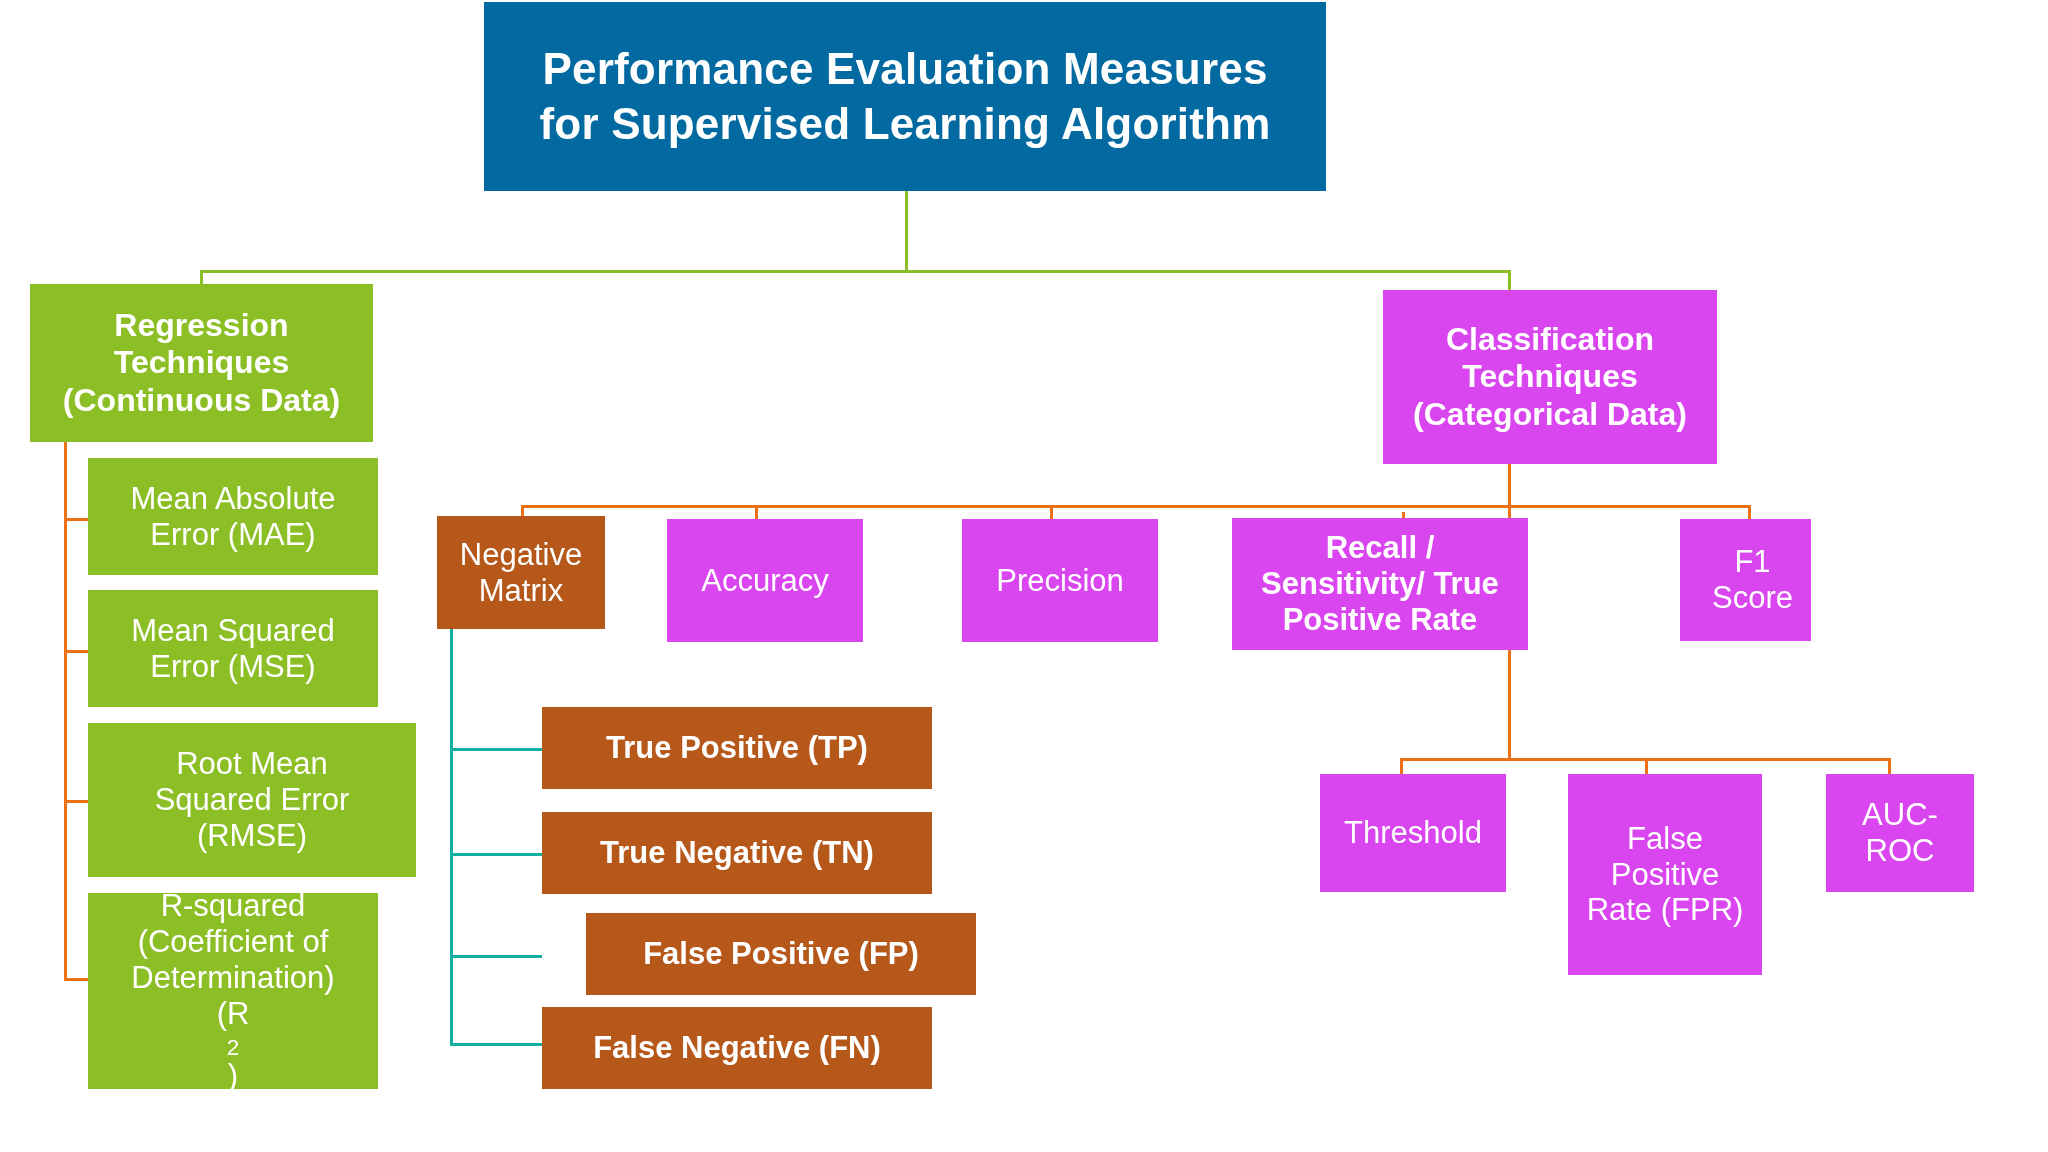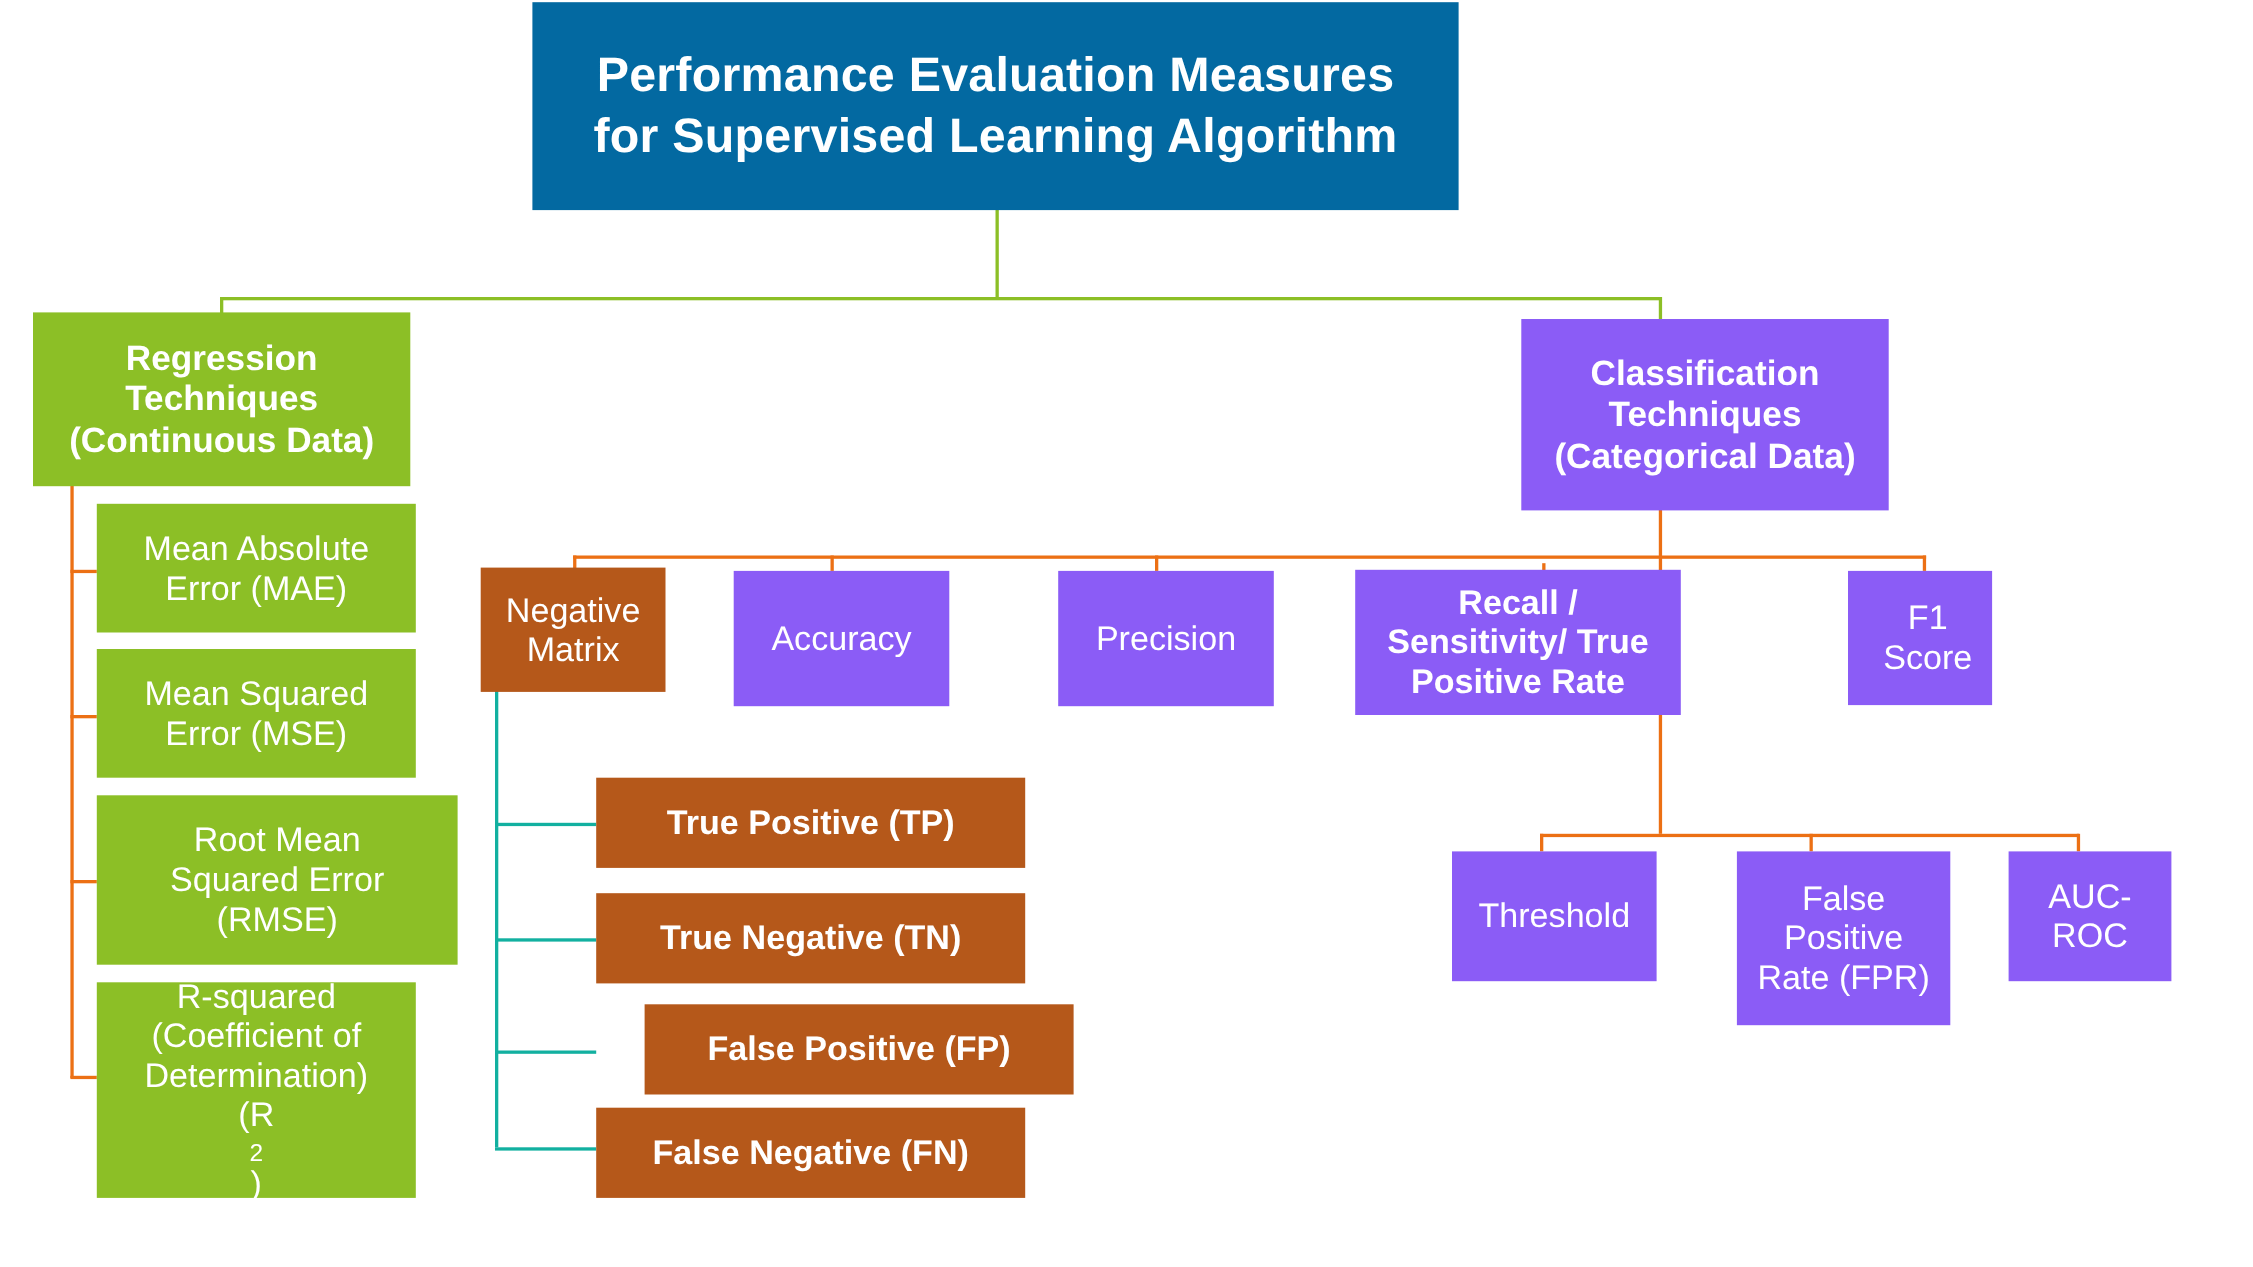--- a/index.html
+++ b/index.html
@@ -31,21 +31,21 @@
     z-index: 3;
   }
   .node span {
     display: block;
     width: 100%;
   }
 
   
   .n-root   { background: #0369a1; }
   .n-green  { background: #8CBF26; }
-  .n-orange { background: #8b5cf6; }
+  .n-orange { background: #d946ef; }
   .n-brown  { background: #B5581A; }
 
   
   .t-title {
     font-size: 44px;
     font-weight: bold;
     line-height: 1.24;
     letter-spacing: .2px;
   }
   .t-branch {
@@ -208,21 +208,21 @@
       <span>Score</span>
     </span>
   </div>
 
   <div class="node n-orange t-leaf" style="left:1320px; top:774px; width:186px; height:118px;">
     <span>
       <span>Threshold</span>
     </span>
   </div>
 
-  <div class="node n-orange t-leaf" style="left:1568px; top:774px; width:194px; height:158px;margin-left:11px;">
+  <div class="node n-orange t-leaf" style="left:1568px; top:774px; width:194px; height:201px;">
     <span>
       <span>False</span>
       <span>Positive</span>
       <span>Rate (FPR)</span>
     </span>
   </div>
 
   <div class="node n-orange t-leaf" style="left:1826px; top:774px; width:148px; height:118px;">
     <span>
       <span>AUC-</span>

